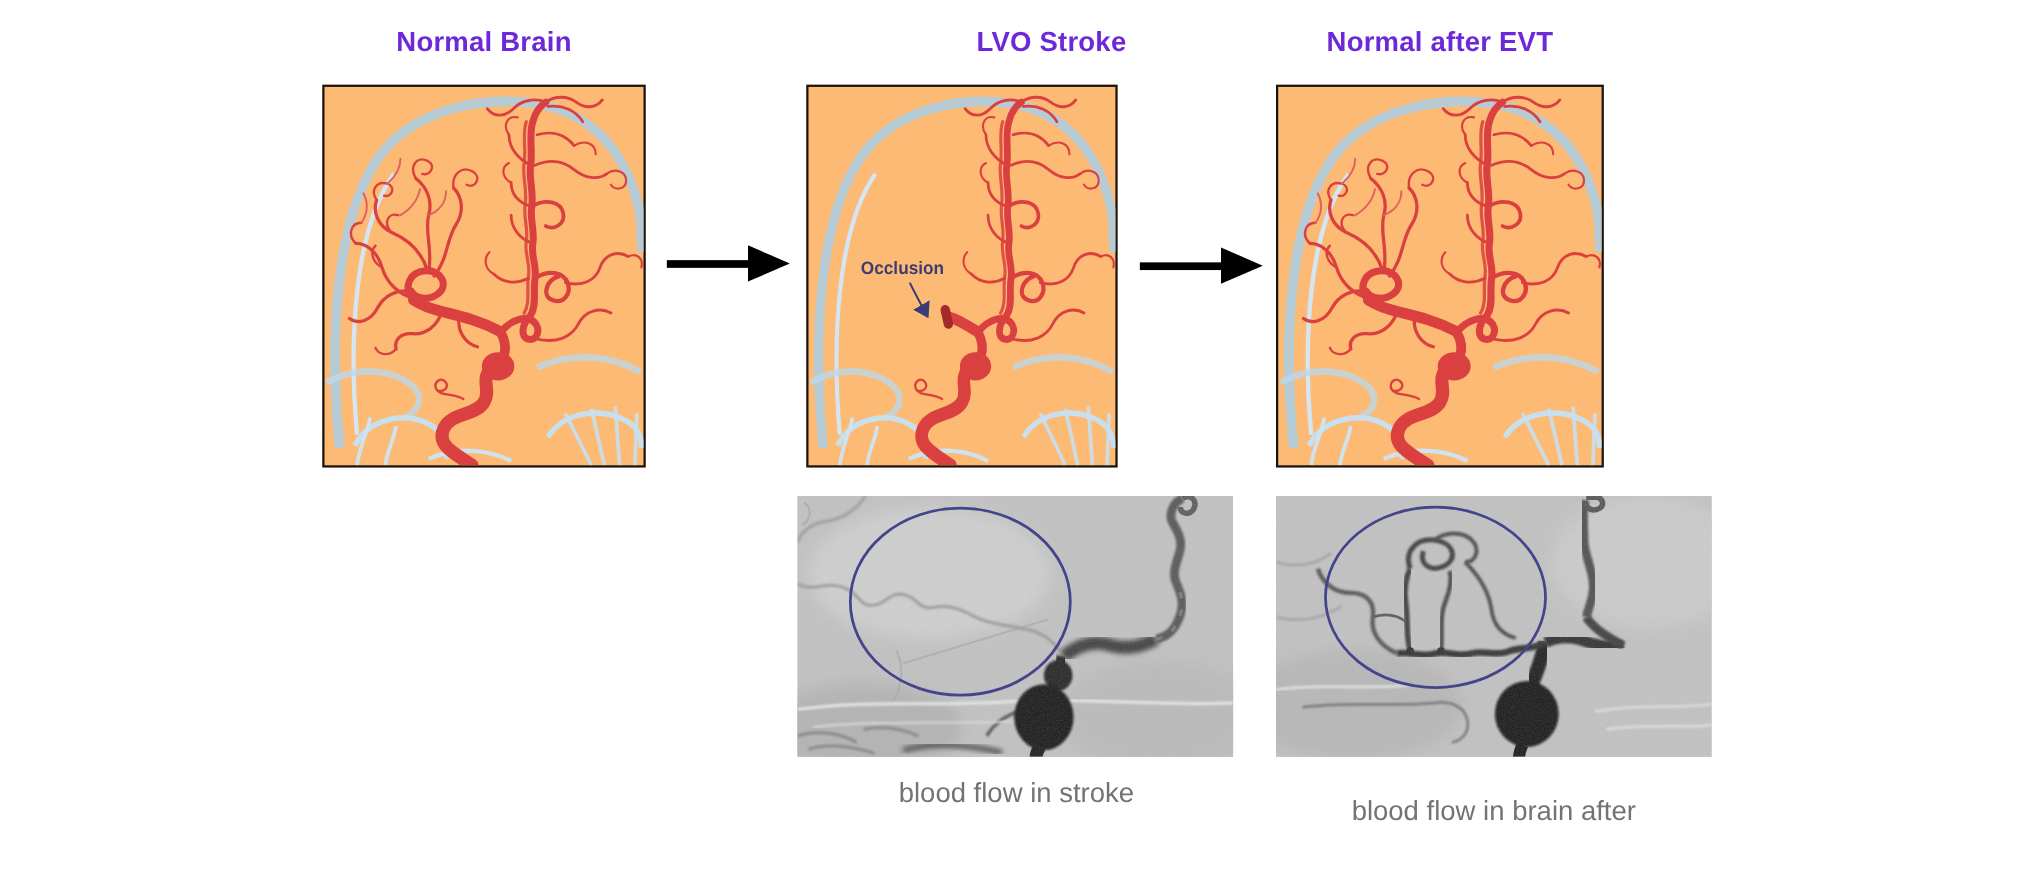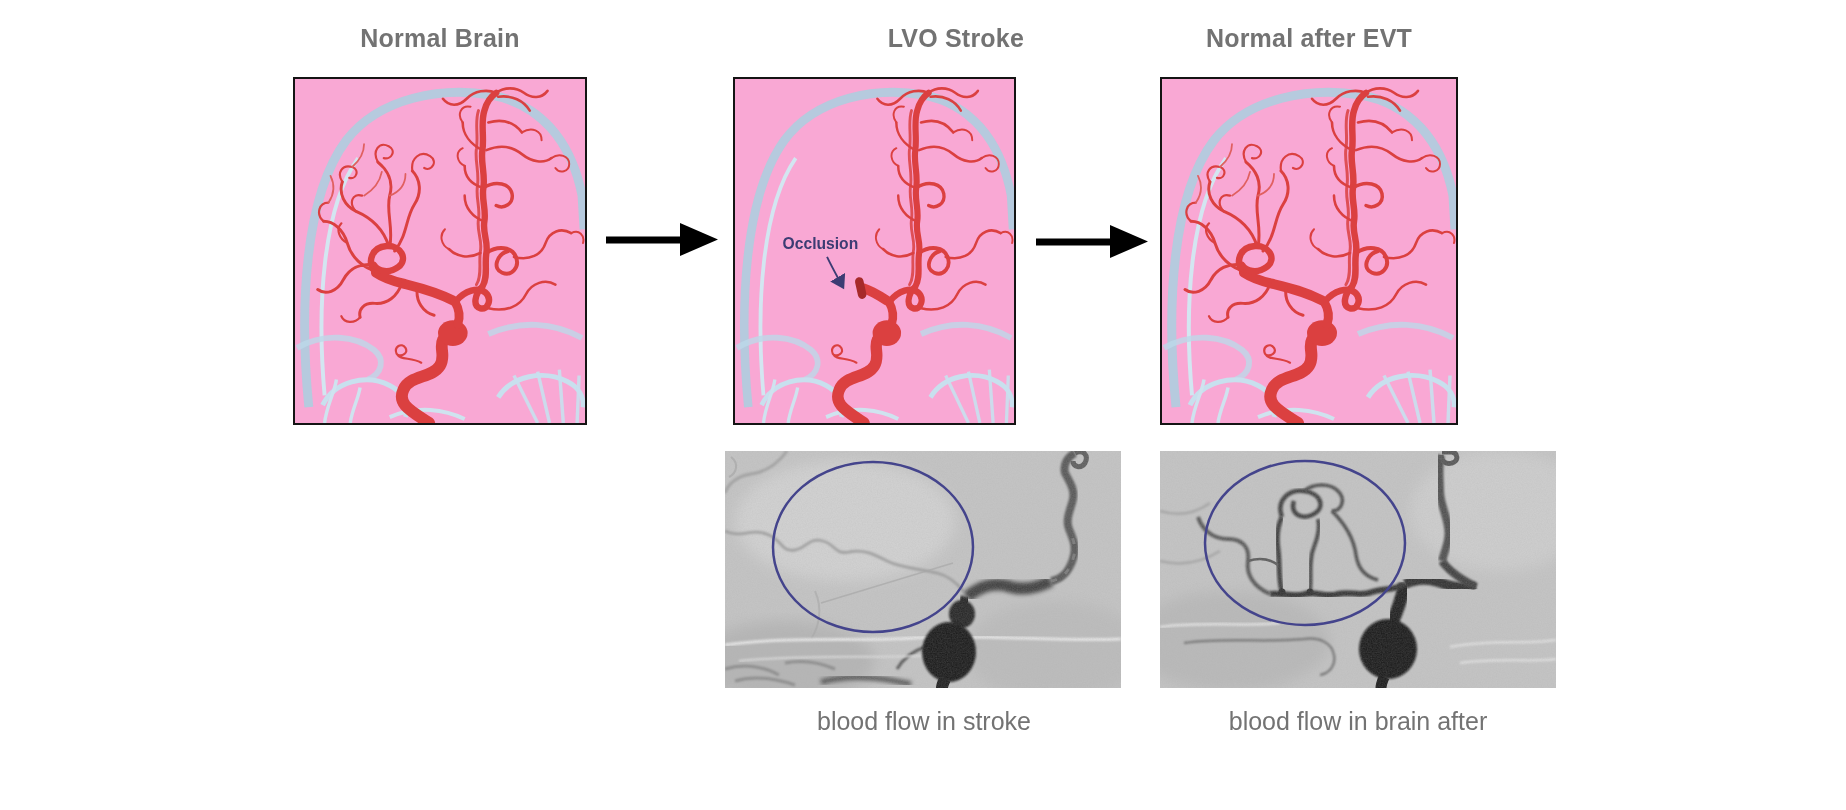--- a/index.html
+++ b/index.html
@@ -1,33 +1,33 @@
 <!DOCTYPE html>
 <html><head>
 <meta charset="utf-8">
 <style>
   html,body{margin:0;padding:0;background:#ffffff;}
   .canvas{position:relative;width:1846px;height:810px;background:#ffffff;overflow:hidden;
           font-family:"Liberation Sans",sans-serif;}
   .panel-title{position:absolute;top:24px;width:300px;text-align:center;
-               font-size:25px;font-weight:700;color:#737373;letter-spacing:0.2px;}
+               font-size:25px;font-weight:700;color:#6d28d9;letter-spacing:0.2px;}
   .t1{left:290px;} .t2{left:724px;text-align:right;} .t3{left:1159px;}
-  .panel{position:absolute;top:77px;background:#f9a8d4;border:2.5px solid #141414;box-sizing:border-box;}
+  .panel{position:absolute;top:77px;background:#fdba74;border:2.5px solid #141414;box-sizing:border-box;}
   .p1{left:293px;width:294px;height:348px;}
   .p2{left:733px;width:283px;height:348px;}
   .p3{left:1160px;width:298px;height:348px;}
   .panel svg{display:block;width:100%;height:100%;}
   .flow-arrow{position:absolute;width:112px;height:36px;}
   .a1{left:606px;top:222px;} .a2{left:1036px;top:224px;}
   .angio{position:absolute;top:451px;width:396px;height:237px;background:#c5c5c5;}
   .g1{left:725px;} .g2{left:1160px;}
   .angio svg{display:block;width:100%;height:100%;}
   .caption{position:absolute;top:704px;width:360px;text-align:center;
            font-size:25px;font-weight:400;color:#737373;line-height:34px;}
-  .c1{left:744px;} .c2{left:1178px;}
+  .c1{left:744px;} .c2{left:1178px;margin-top:16px;}
   .occl-text{font-family:"Liberation Sans",sans-serif;font-size:16.5px;font-weight:600;fill:#3c3c73;}
   .defs-svg{position:absolute;width:0;height:0;}
 </style>
 </head>
 <body>
 
 <div class="canvas">
 
   <svg class="defs-svg" aria-hidden="true">
     <defs>

